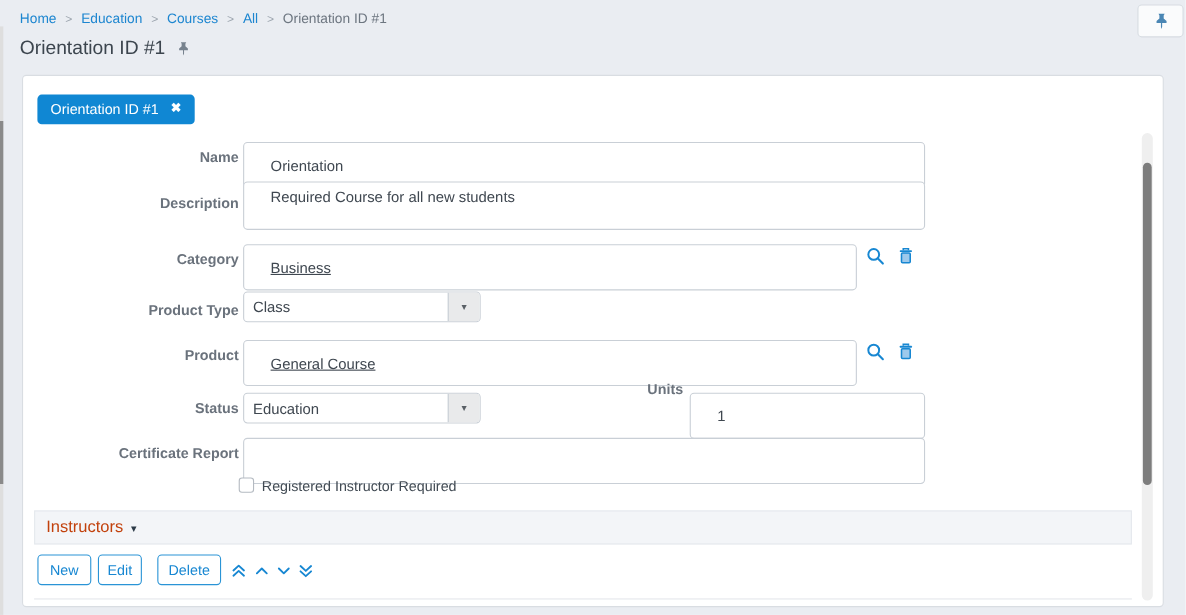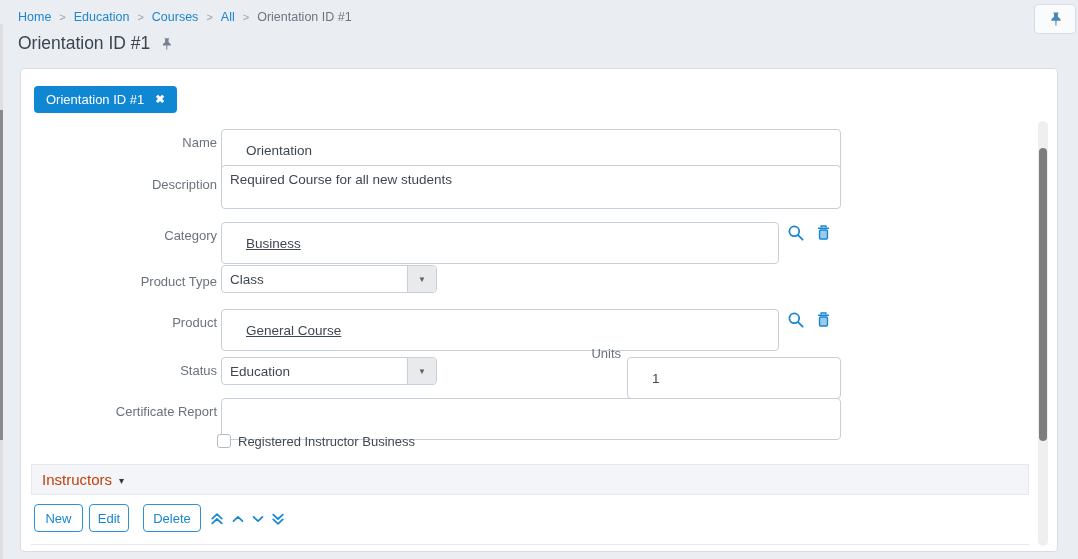--- a/index.html
+++ b/index.html
@@ -4,21 +4,21 @@
 <style>
   html,body{margin:0;padding:0;}
   .page{position:relative;width:1078px;height:559px;background:#eaedf2;overflow:hidden;
         font-family:"Liberation Sans",sans-serif;-webkit-font-smoothing:antialiased;}
 
   
   .edge-scroll{position:absolute;left:0;top:24px;width:3px;height:535px;background:#dedede;}
   .edge-thumb{position:absolute;left:0;top:86px;width:3px;height:330px;background:#8a8a8a;}
 
   
-  .breadcrumb{position:absolute;left:18px;top:10px;display:flex;align-items:center;gap:8px;
+  .breadcrumb{position:absolute;left:18px;top:10px;display:flex;align-items:flex-end;gap:8px;
               font-size:12.5px;}
   .crumb-link{color:#1d86d0;cursor:pointer;}
   .crumb-sep{color:#9aa3ac;font-size:11px;}
   .crumb-current{color:#6d7680;}
 
   
   .page-title{position:absolute;left:18px;top:33px;display:flex;align-items:center;gap:9px;
               font-size:17.5px;font-weight:400;color:#3c454e;}
 
   
@@ -30,25 +30,25 @@
   .card{position:absolute;left:20px;top:68px;width:1038px;height:484px;background:#fff;
         border:1px solid #d9dde2;border-radius:4px;box-sizing:border-box;}
 
   
   .record-tab{position:absolute;left:13px;top:17px;height:27px;background:#1087d3;
               border-radius:4px;color:#fff;font-size:13px;display:flex;align-items:center;
               padding:0 12px;gap:11px;cursor:pointer;}
   .tab-close{font-size:11.5px;font-weight:bold;line-height:1;cursor:pointer;}
 
   
-  .f-label{position:absolute;left:0;width:196px;text-align:right;font-size:13px;color:#6a727c;}
+  .f-label{position:absolute;left:0;width:196px;text-align:right;font-size:13px;color:#6a727c;font-weight:bold;}
   .f-input{position:absolute;height:42px;border:1px solid #c9cfd6;border-radius:4px;
            font-size:13.5px;color:#3f4750;padding:0 24px;background:#fff;box-sizing:border-box;
            font-family:"Liberation Sans",sans-serif;outline:none;}
-  textarea.f-input{height:44px;padding:5px 8px;resize:none;line-height:1.3;}
+  textarea.f-input{height:44px;padding:5px 24px;resize:none;line-height:1.3;}
   .linkfield{display:flex;align-items:center;}
   .linkfield .lf-val{text-decoration:underline;color:#3f4750;cursor:pointer;}
 
   .selectbox{position:absolute;height:28px;border:1px solid #c9cfd6;border-radius:4px;
              background:#fff;display:flex;align-items:stretch;box-sizing:border-box;
              font-size:13.5px;color:#3f4750;cursor:pointer;overflow:hidden;}
   .sel-text{flex:1;display:flex;align-items:center;padding:0 8px;}
   .sel-caret{width:28px;background:#e9eaeb;border-left:1px solid #c9cfd6;display:flex;
              align-items:center;justify-content:center;font-size:8px;color:#5a6066;}
 
@@ -177,21 +177,21 @@
       <span class="sel-text">Education</span>
       <span class="sel-caret">▼</span>
     </div>
     <div class="f-label" style="left:480px;width:120px;top:277px;">Units</div>
     <input class="f-input" style="left: 606px; top: 288px; width: 214px;" value="1">
 
     <div class="f-label" style="top:335px;">Certificate Report</div>
     <input class="f-input" style="left: 200px; top: 329px; width: 620px;" value="">
 
     <span class="checkbox"></span>
-    <span class="checkbox-label">Registered Instructor Business</span>
+    <span class="checkbox-label">Registered Instructor Required</span>
 
     <div class="section-bar">
       <span class="section-title">Instructors</span>
       <span class="section-caret">▾</span>
     </div>
 
     <button class="btn" style="left:13px;width:49px;">New</button>
     <button class="btn" style="left:68px;width:40px;">Edit</button>
     <button class="btn" style="left:122px;width:58px;">Delete</button>
 

